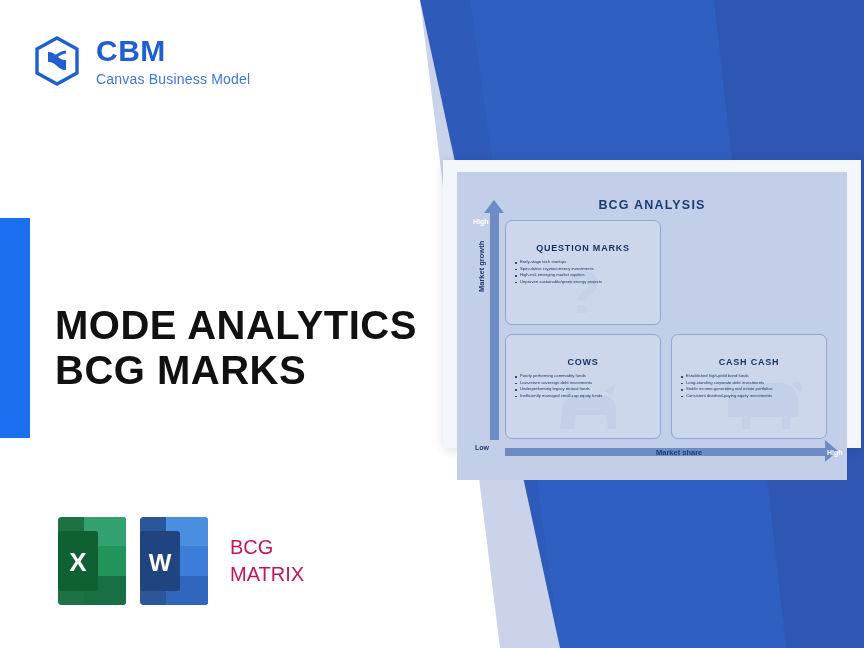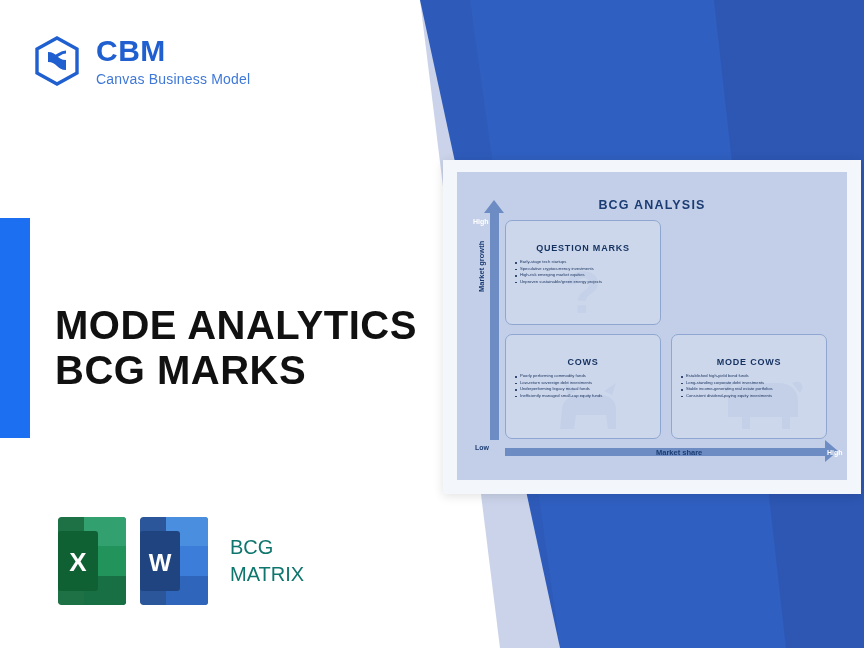--- a/index.html
+++ b/index.html
@@ -20,24 +20,24 @@
   .logo-title{font-size:30px;font-weight:bold;color:#1f5fd0;letter-spacing:.5px;}
   .logo-sub{font-size:14px;color:#3f78d8;margin-top:6px;letter-spacing:.2px;}
 
   
   .main-title{position:absolute;left:55px;top:255px;font-size:40px;line-height:1.12;color:#111111;font-weight:bold;font-family:"Liberation Sans",sans-serif;letter-spacing:.5px;margin-top:48px;}
   .main-title div{white-space:nowrap;}
 
   
   .files{position:absolute;left:58px;top:517px;display:flex;align-items:center;gap:14px;}
   .file-ico{width:68px;height:88px;position:relative;border-radius:3px;overflow:hidden;}
-  .files-label{margin-left:8px;font-size:20px;color:#0f766e;line-height:1.35;}
+  .files-label{margin-left:8px;font-size:20px;color:#be185d;line-height:1.35;}
 
   
-  .card{position:absolute;left:443px;top:160px;width:418px;height:334px;background:#f3f6fb;box-shadow:0 2px 10px rgba(0,0,0,.12);}
+  .card{position:absolute;left:443px;top:160px;width:418px;height:288px;background:#f3f6fb;box-shadow:0 2px 10px rgba(0,0,0,.12);}
   .card-inner{position:absolute;left:14px;top:12px;width:390px;height:308px;background:#c3cfe8;}
   .card-title{position:absolute;top:26px;left:0;width:100%;text-align:center;font-size:12.5px;font-weight:bold;color:#1b3c73;letter-spacing:1.2px;}
 
   .quad-area{position:absolute;left:48px;top:48px;width:320px;height:220px;}
   .quad{position:absolute;width:154px;height:103px;background:#ccd7ec;border:1px solid #8fa7d0;border-radius:7px;overflow:hidden;}
   .q-tl{left:0;top:0;}
   .q-tr{left:166px;top:0;}
   .q-bl{left:0;top:114px;}
   .q-br{left:166px;top:114px;}
   .q-title{text-align:center;font-size:9px;font-weight:bold;color:#14315f;letter-spacing:.8px;margin-top:22px;}
@@ -163,21 +163,21 @@
             <li>Underperforming legacy mutual funds</li>
             <li>Inefficiently managed small-cap equity funds</li>
           </ul>
         </div>
 
         <div class="quad q-br">
           <svg class="wm" style="left:48px;top:40px;" width="86" height="60" viewBox="0 0 86 60">
             <path d="M8 26 C8 14 20 8 36 8 L58 8 C72 8 78 16 78 26 L78 42 L70 42 L70 54 L62 54 L62 42 L30 42 L30 54 L22 54 L22 42 L8 42 Z" fill="#b1c0de"></path>
             <path d="M6 18 C0 10 6 4 14 8 Z M80 18 C86 10 80 4 72 8 Z" fill="#b1c0de"></path>
           </svg>
-          <div class="q-title">MODE COWS</div>
+          <div class="q-title">CASH CASH</div>
           <ul class="q-list">
             <li>Established high-yield bond funds</li>
             <li>Long-standing corporate debt investments</li>
             <li>Stable income-generating real estate portfolios</li>
             <li>Consistent dividend-paying equity investments</li>
           </ul>
         </div>
 
       </div>
     </div>

